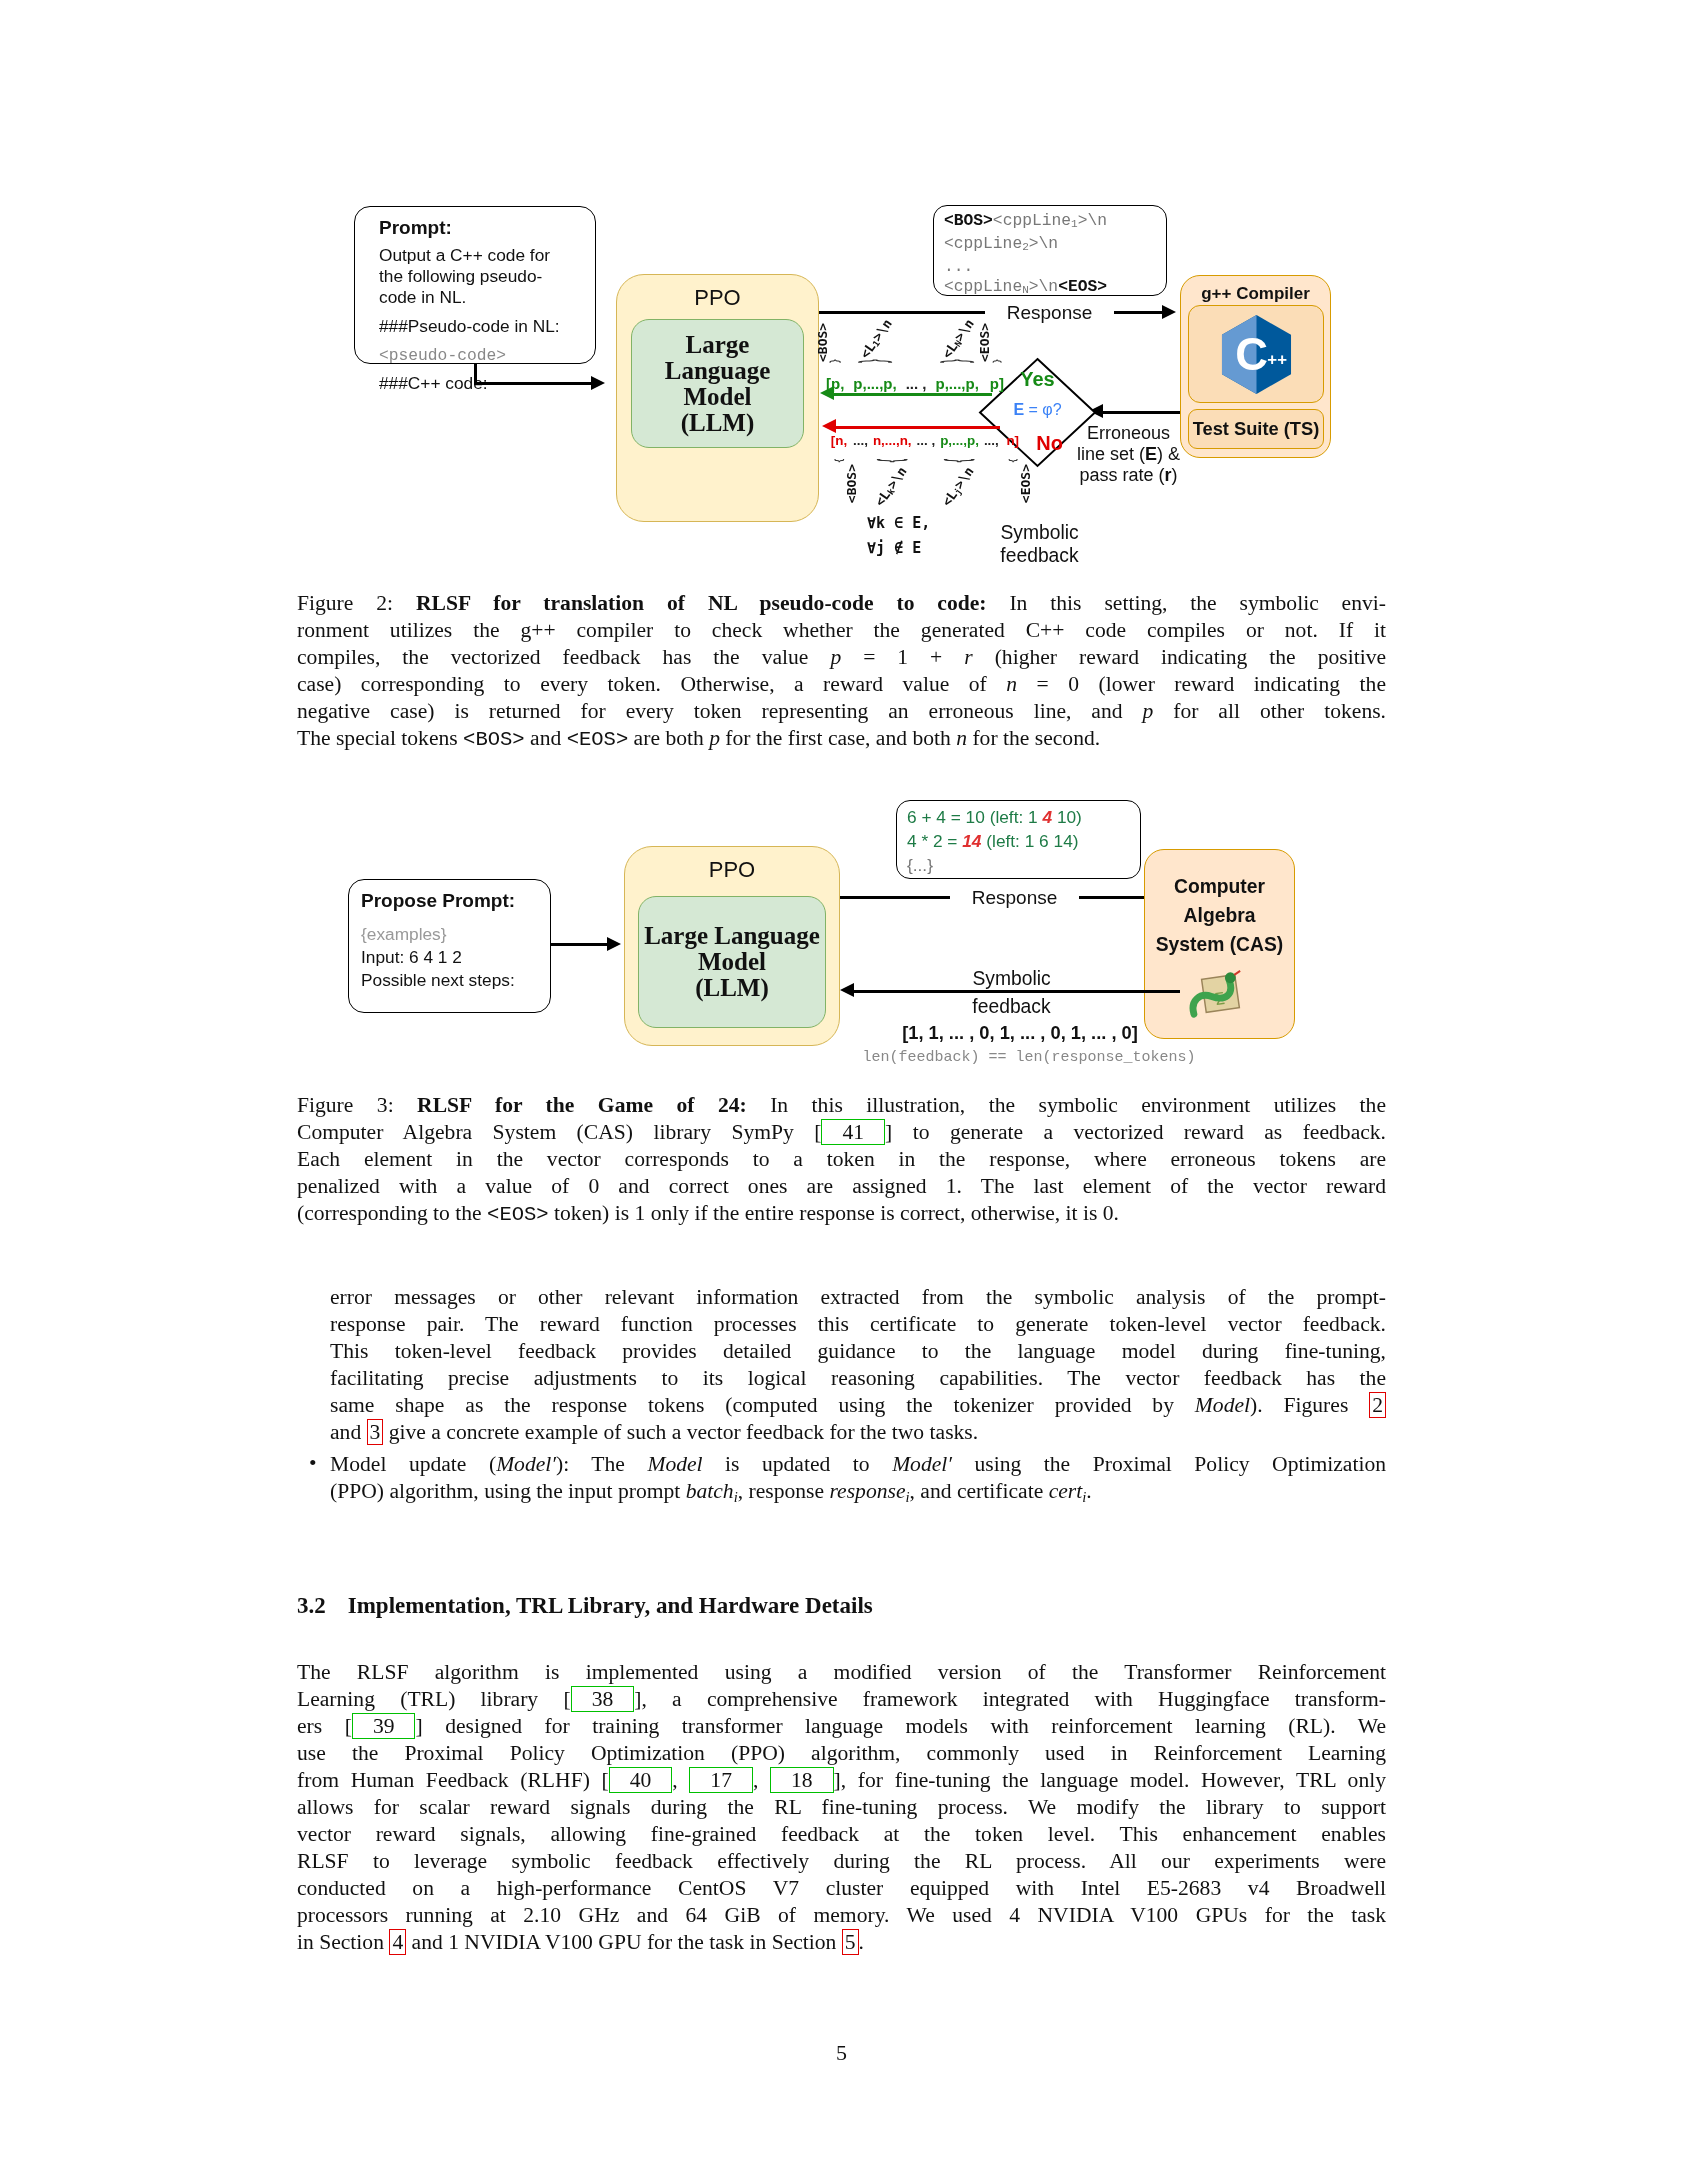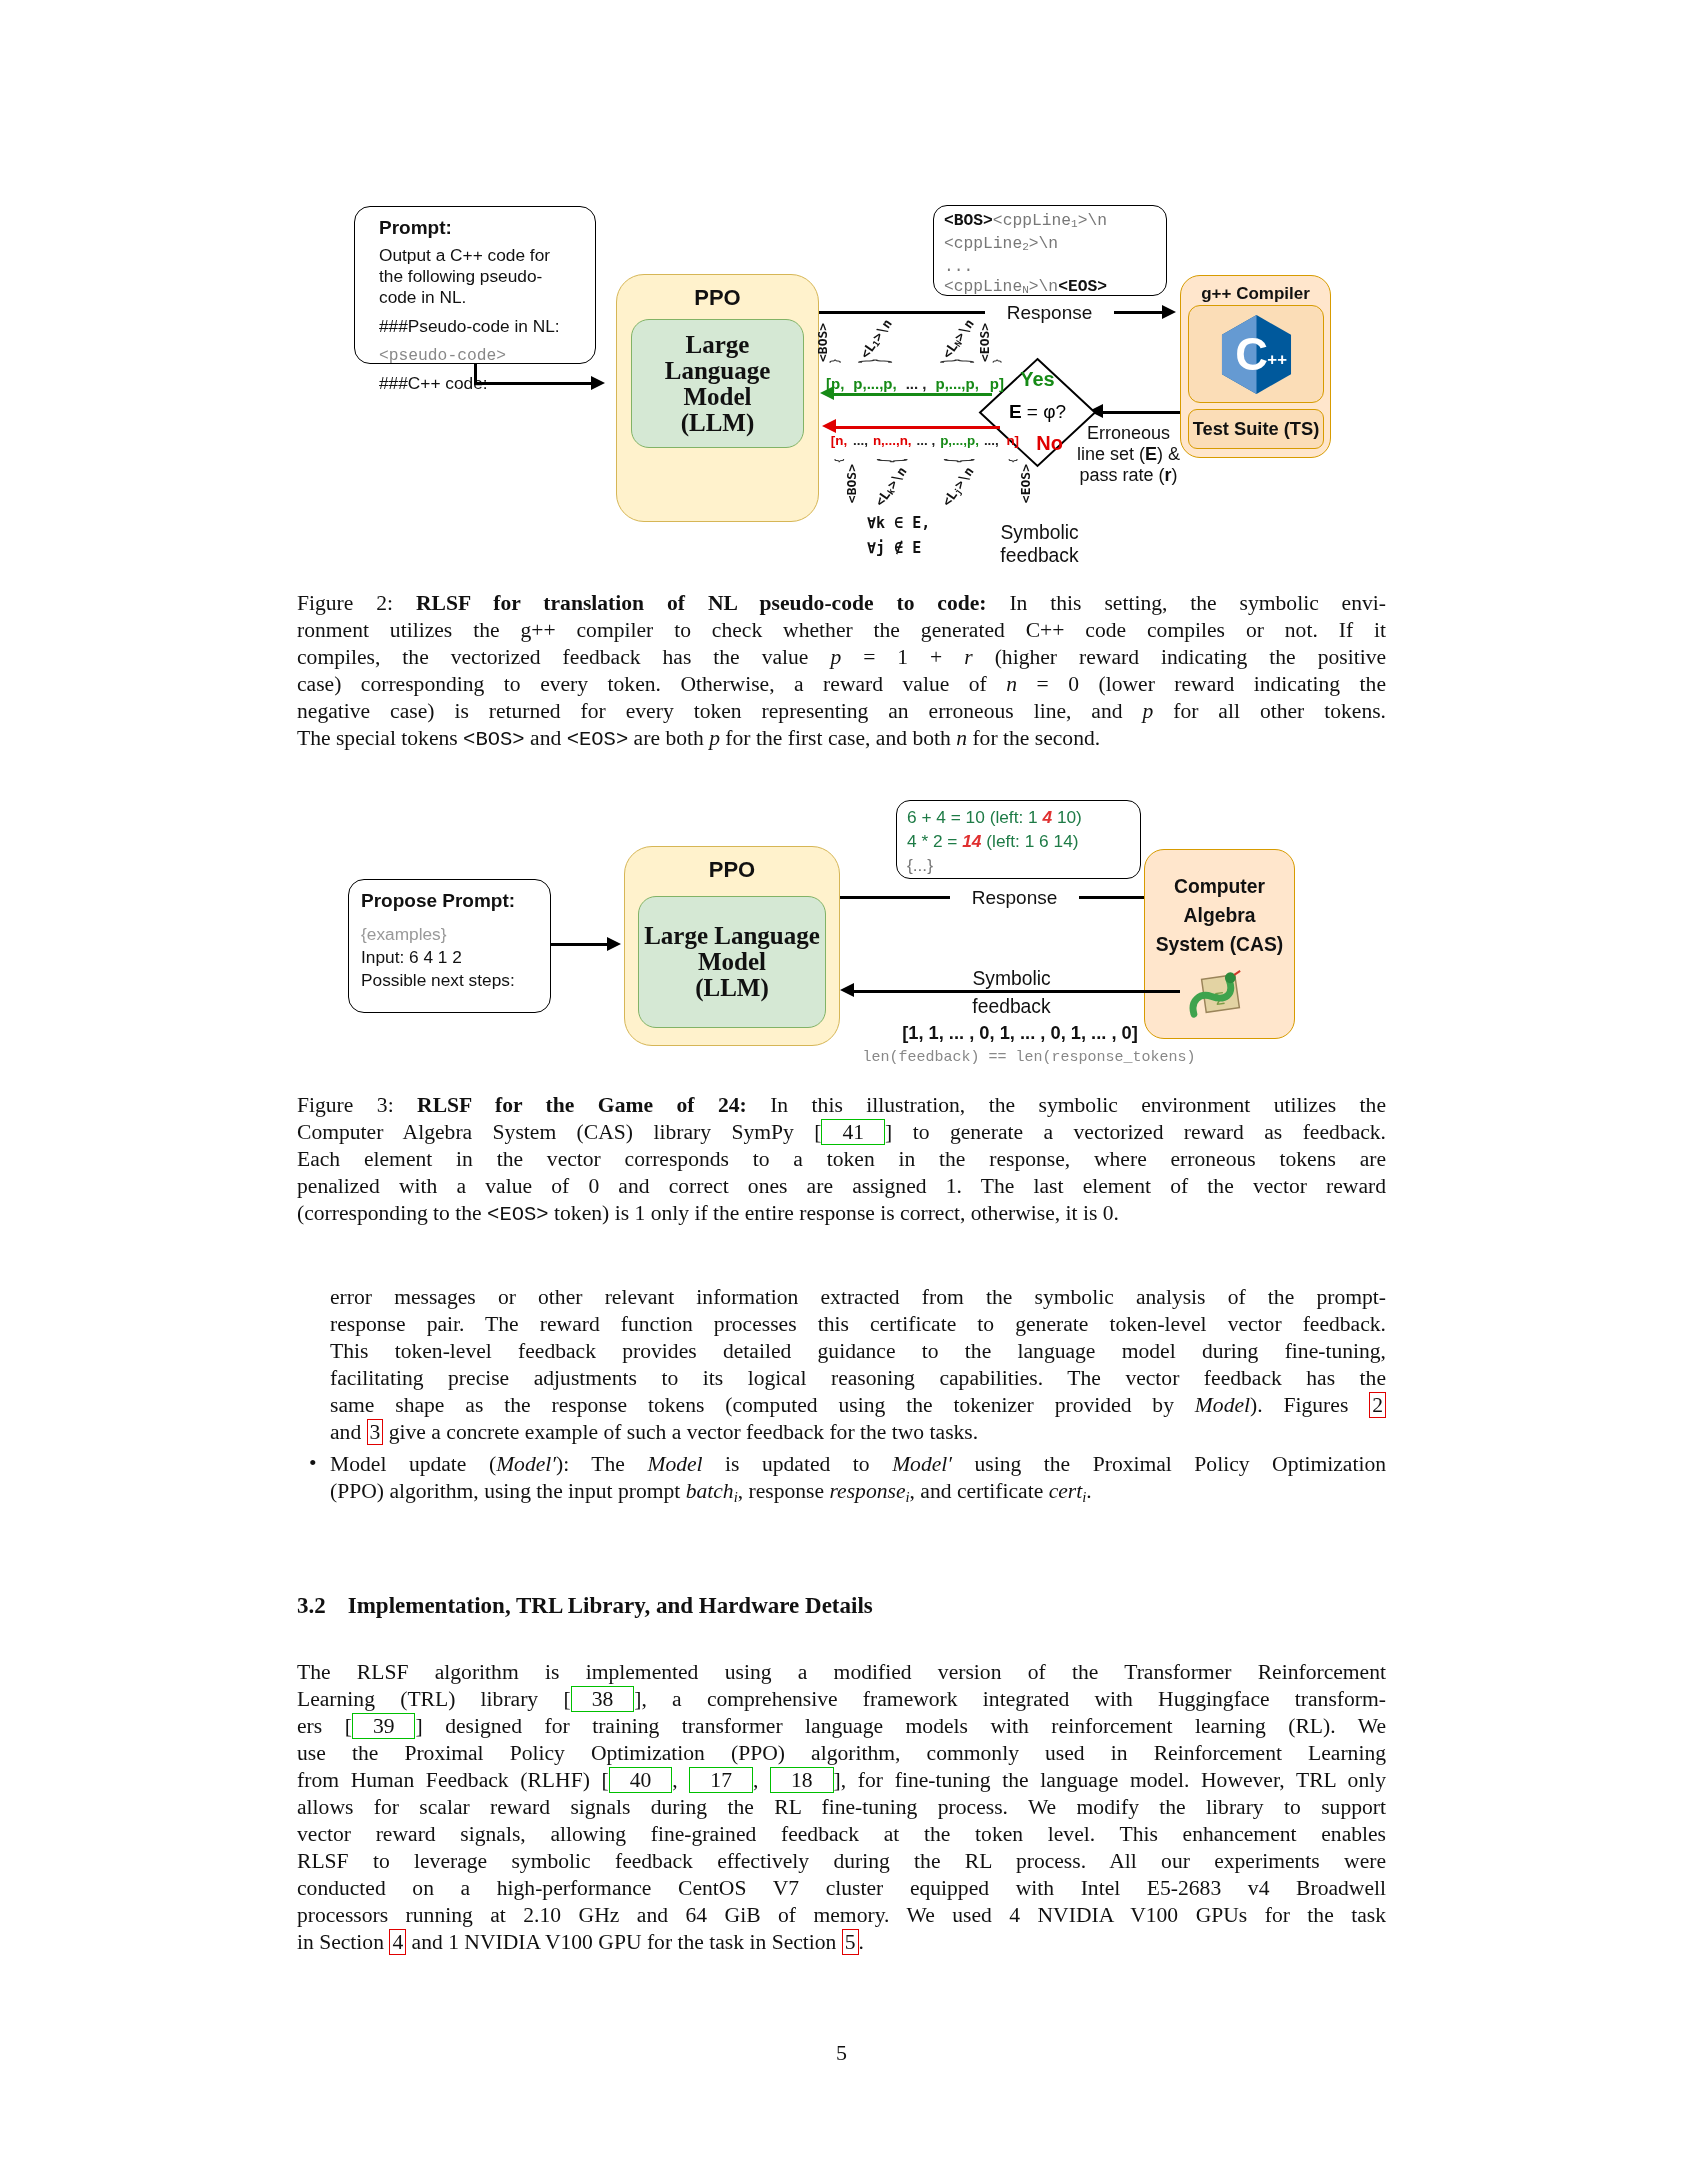--- a/index.html
+++ b/index.html
@@ -32,21 +32,21 @@
   .arrL{position:absolute;width:0;height:0;border-top:7px solid transparent;border-bottom:7px solid transparent;border-right:14px solid #000;}
 
   .roundbox{position:absolute;background:#fff;border:1.8px solid #000;border-radius:16px;box-sizing:border-box;}
   .yellowbox{position:absolute;background:#FFF2CC;border:1.8px solid #D6B656;border-radius:28px;box-sizing:border-box;}
   .greenbox{position:absolute;background:#D5E8D4;border:1.8px solid #82B366;border-radius:18px;box-sizing:border-box;
             display:flex;flex-direction:column;justify-content:center;align-items:center;}
   .orangebox{position:absolute;background:#FFE6CC;border:1.8px solid #D79B00;border-radius:20px;box-sizing:border-box;}
   .orangeinner{position:absolute;background:#FBDDB7;border:1.6px solid #D79B00;border-radius:12px;box-sizing:border-box;
                display:flex;justify-content:center;align-items:center;}
 
-  .ppo-label{text-align:center;margin-top:10px;font-family:"Liberation Sans",sans-serif;font-weight:bold;font-size:22px;}
+  .ppo-label{text-align:center;margin-top:10px;font-family:"Liberation Sans",sans-serif;font-weight:normal;font-size:22px;}
   .llmline{font-family:Liberation Serif, serif;font-weight:bold;font-size:25px;line-height:26px;text-align:center;}
 
   .pb-title{font-family:"Liberation Sans",sans-serif;font-weight:bold;font-size:19px;}
   .pb-line{font-family:"Liberation Sans",sans-serif;font-size:17.3px;line-height:21px;margin-top:8px;}
   .pb-mono{font-family:"Liberation Mono","DejaVu Sans Mono",monospace;font-size:16.3px;color:#888;margin-top:9px;}
   .pb-gray{color:#999;}
 
   .mline{font-family:"Liberation Mono","DejaVu Sans Mono",monospace;font-size:16.3px;line-height:20px;white-space:nowrap;color:#111;}
   .f3line{font-family:"Liberation Sans",sans-serif;font-size:17.3px;line-height:24px;white-space:nowrap;}
 
@@ -69,21 +69,21 @@
   .rlab .rin{position:absolute;white-space:nowrap;font-family:"DejaVu Sans Mono","Liberation Mono",monospace;font-weight:bold;font-size:13px;color:#111;}
   .rlab-t .rin{bottom:0;left:4px;transform-origin:0 100%;}
   .rlab-t.rot55 .rin{transform:rotate(-55deg);}
   .rlab-t.rot90 .rin{transform:rotate(-90deg);}
   .rlab-b .rin{top:3px;right:4px;transform-origin:100% 0;}
   .rlab-b.rot55 .rin{transform:rotate(-55deg);}
   .rlab-b.rot90 .rin{transform:rotate(-90deg);}
 
   .dm-yes{position:absolute;text-align:center;font-family:"Liberation Sans",sans-serif;font-weight:bold;font-size:20px;color:#168A16;}
   .dm-no{position:absolute;text-align:right;font-family:"Liberation Sans",sans-serif;font-weight:bold;font-size:20px;color:#E00000;}
-  .dm-cond{position:absolute;text-align:center;font-family:"Liberation Sans",sans-serif;font-size:19px;color:#000000;}
+  .dm-cond{position:absolute;text-align:center;font-family:"Liberation Sans",sans-serif;font-size:16px;color:#3b82f6;}
 
   .comp-title{margin-top:8px;text-align:center;font-family:"Liberation Sans",sans-serif;font-weight:bold;font-size:17px;}
   .ts-label{font-family:"Liberation Sans",sans-serif;font-weight:bold;font-size:18.3px;}
 
   #heading{position:absolute;display:flex;gap:22px;font-weight:bold;font-size:23px;font-family:"Liberation Serif",serif;}
   #pagenum{position:absolute;left:0;top:2040px;width:1683px;text-align:center;font-size:22px;}
   #bullet-dot{position:absolute;left:309px;top:1451px;font-size:21.6px;}
 
   #f3-vector{position:absolute;left:896px;top:1022px;width:248px;text-align:center;
              font-family:"Liberation Sans",sans-serif;font-weight:600;font-size:18.3px;color:#111;}

